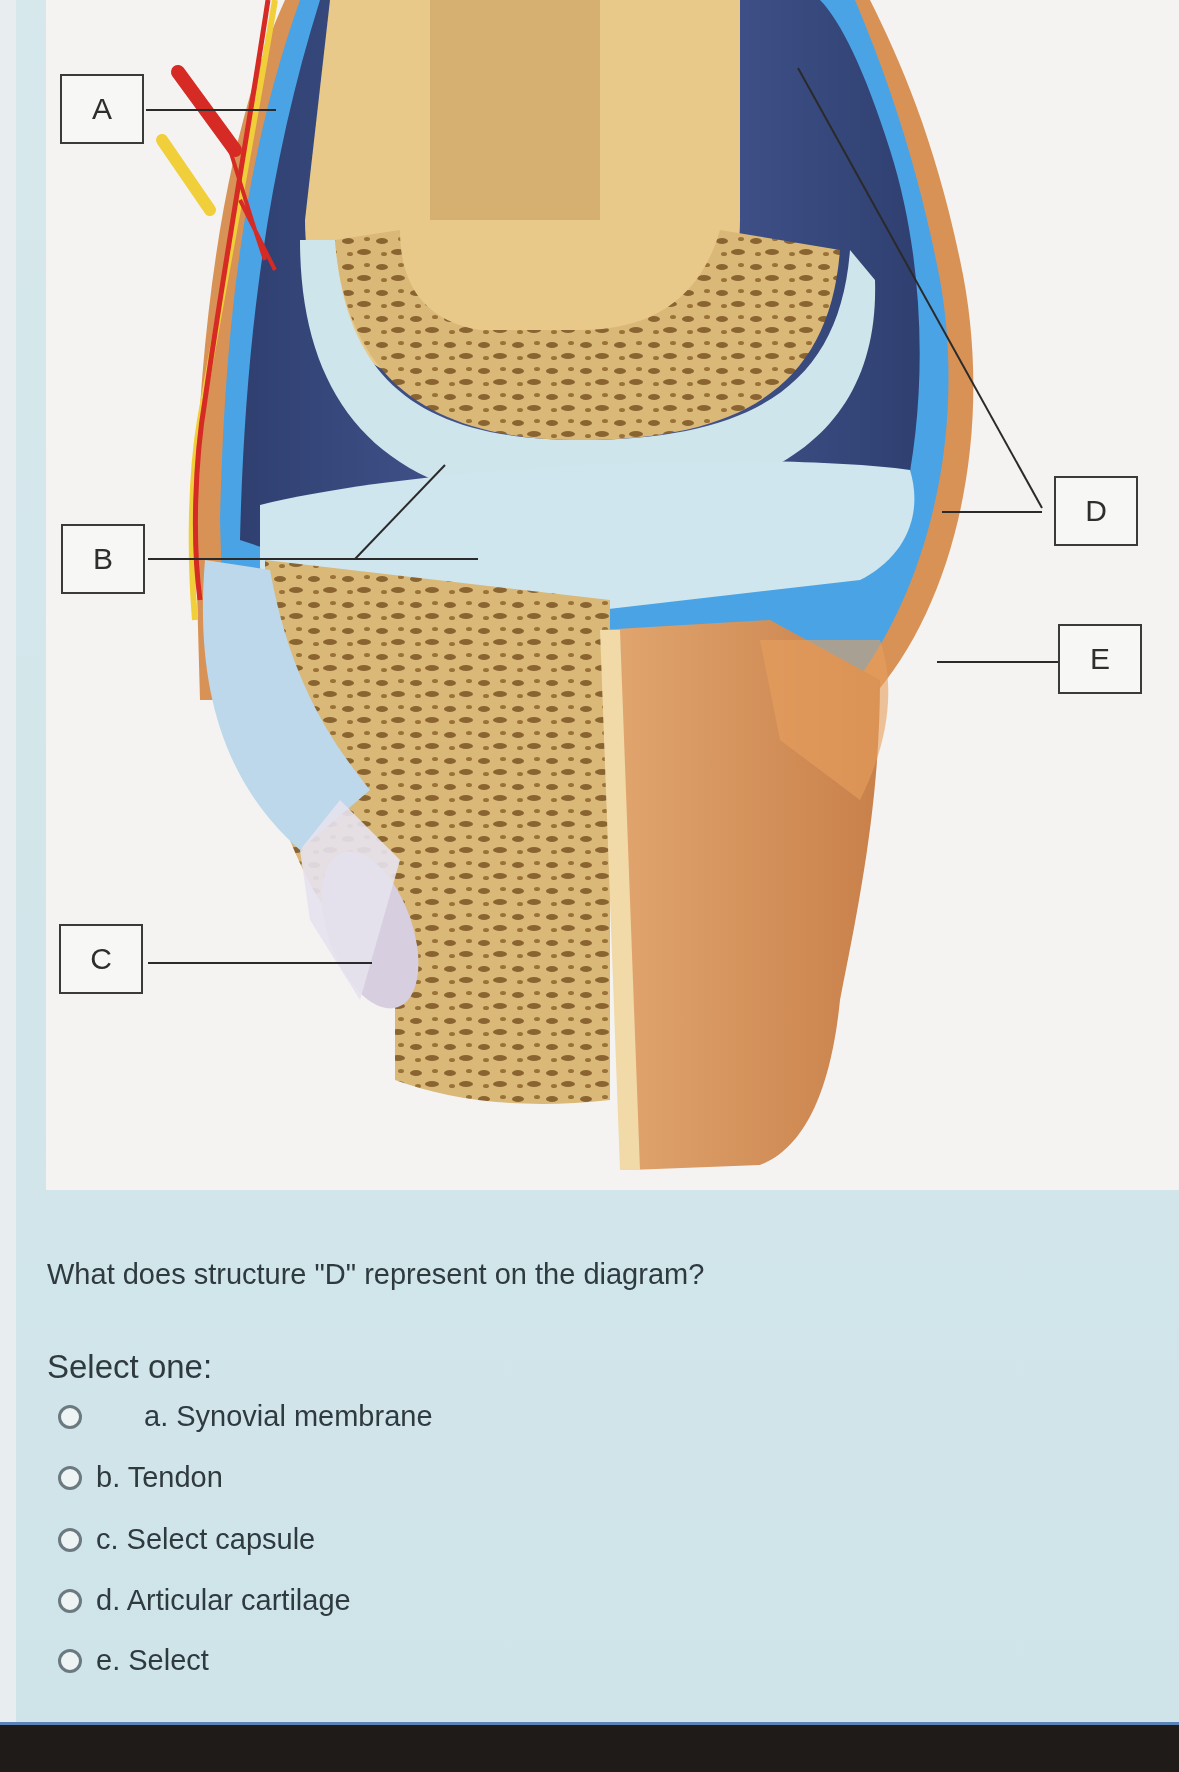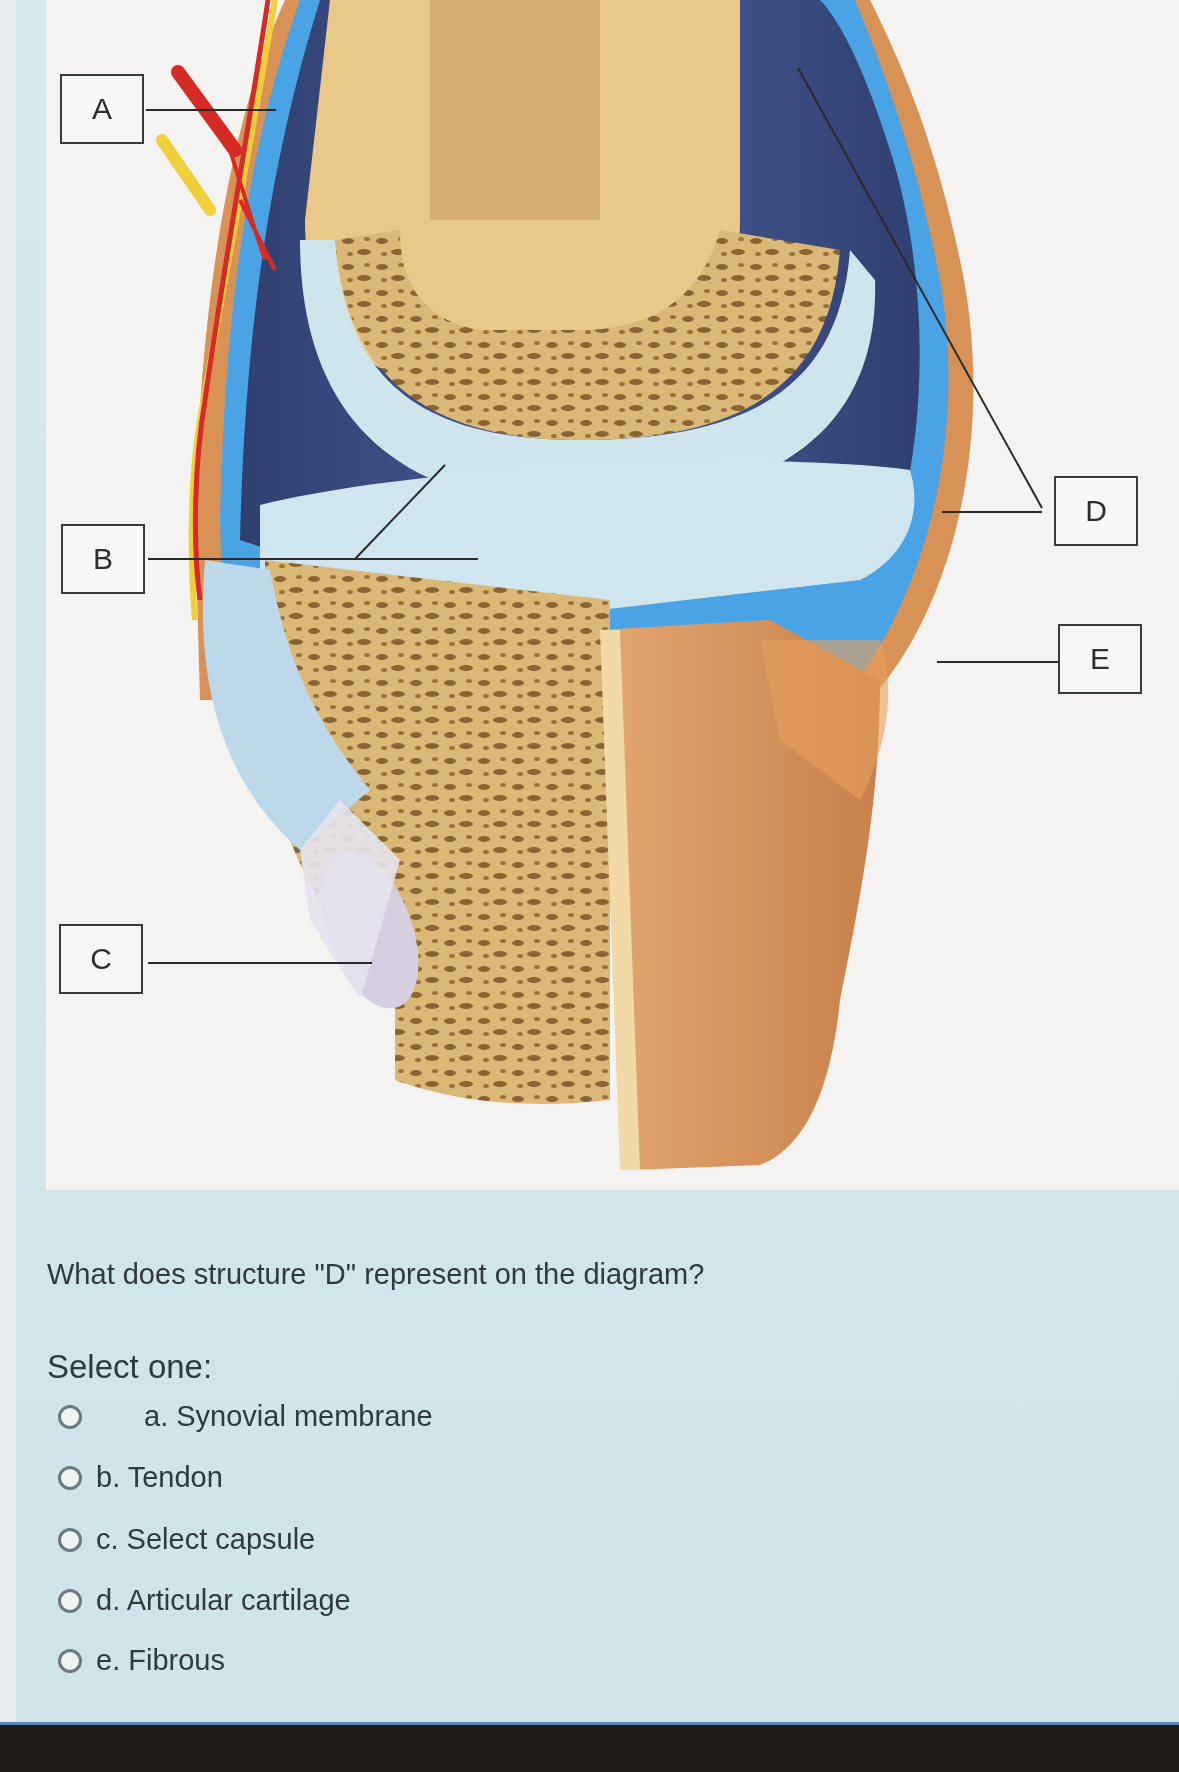--- a/index.html
+++ b/index.html
@@ -104,17 +104,17 @@
   <label class="option" style="top:1523px;">
     <span class="radio"></span>
     <span>c. Select capsule</span>
   </label>
   <label class="option" style="top:1584px;">
     <span class="radio"></span>
     <span>d. Articular cartilage</span>
   </label>
   <label class="option" style="top:1644px;">
     <span class="radio"></span>
-    <span>e. Fibrous</span>
+    <span>e. Select</span>
   </label>
 </div>
 
 <div class="bottom-bar"></div>
 
 </body></html>

